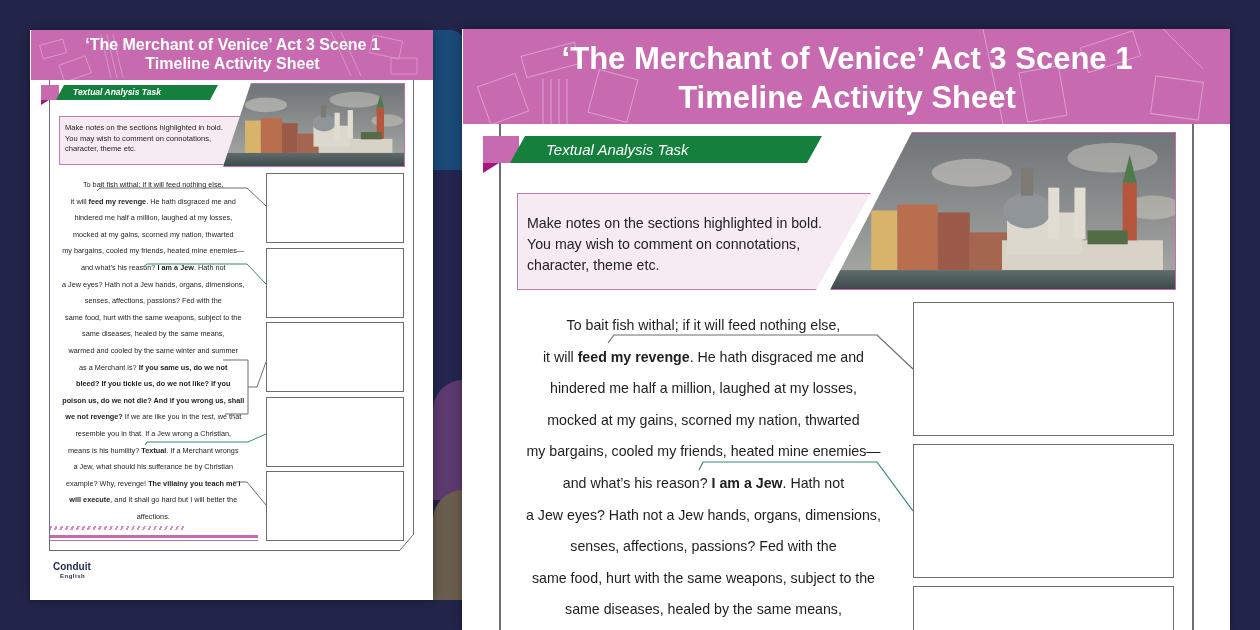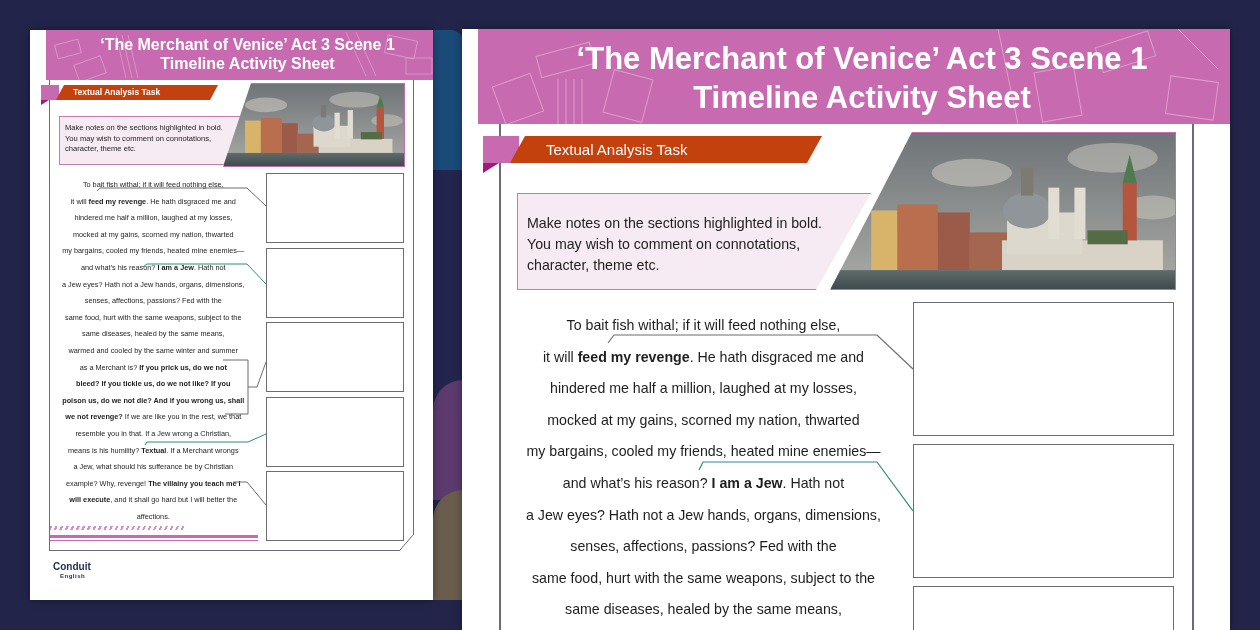--- a/index.html
+++ b/index.html
@@ -7,26 +7,26 @@
   body { background: #22244a; position: relative; font-family: "Liberation Sans", sans-serif; }
 
   
   .bg-strip { position: absolute; left: 433px; top: 30px; width: 30px; height: 570px; overflow: hidden; }
   .bg-strip .s1 { position: absolute; left: 0; top: 0; width: 100%; height: 140px; background: #1a4a78; border-radius: 0 12px 0 0; }
   .bg-strip .s2 { position: absolute; left: 0; top: 140px; width: 100%; height: 230px; background: #23254f; }
   .bg-strip .s3 { position: absolute; left: 0; top: 350px; width: 100%; height: 120px; background: #5c3a6e; border-radius: 30px 0 0 0; }
   .bg-strip .s4 { position: absolute; left: 0; top: 460px; width: 100%; height: 110px; background: #6a5d4d; border-radius: 30px 0 0 0; }
 
   .page { position: absolute; background: #ffffff; overflow: hidden; box-shadow: 0 0 8px rgba(0,0,0,0.35); }
-  .page-header { position: absolute; left: 16px; top: 0; width: 100%; background: #c86aaf; color: #fff; text-align: center; font-weight: bold; overflow: hidden; }
+  .page-header { position: absolute; left: 1px; top: 0; width: 100%; background: #c86aaf; color: #fff; text-align: center; font-weight: bold; overflow: hidden; }
   .page-header .doodle { position: absolute; inset: 0; opacity: 0.35; }
   .page-header .title { position: relative; font-family: "Liberation Sans", sans-serif; }
 
   .frame-line { position: absolute; background: #6e6880; }
-  .tab { position: absolute; background: #c2410c; color: #fff; }
+  .tab { position: absolute; background: #15803d; color: #fff; font-style: italic; }
   .tab .tab-label { position: absolute; white-space: nowrap; }
   .tab-left { position: absolute; background: #c86aaf; }
   .tab-fold { position: absolute; width: 0; height: 0; border-style: solid; border-color: #a3187f transparent transparent transparent; }
 
   .instr { position: absolute; background: #f6ebf3; border: 1.5px solid #c17cb0; color: #222; }
   .photo { position: absolute; border: 1.5px solid #c86aaf; overflow: hidden; }
   .photo svg { width: 100%; height: 100%; display: block; }
 
   .text-lines { position: absolute; color: #1e1e1e; }
   .text-lines .ln { white-space: nowrap; text-align: center; }
@@ -123,21 +123,21 @@
       <div class="ln"><span>it will </span><b>feed my revenge</b><span>. He hath disgraced me and</span></div>
       <div class="ln"><span>hindered me half a million, laughed at my losses,</span></div>
       <div class="ln"><span>mocked at my gains, scorned my nation, thwarted</span></div>
       <div class="ln"><span>my bargains, cooled my friends, heated mine enemies—</span></div>
       <div class="ln"><span>and what’s his reason? </span><b>I am a Jew</b><span>. Hath not</span></div>
       <div class="ln"><span>a Jew eyes? Hath not a Jew hands, organs, dimensions,</span></div>
       <div class="ln"><span>senses, affections, passions? Fed with the</span></div>
       <div class="ln"><span>same food, hurt with the same weapons, subject to the</span></div>
       <div class="ln"><span>same diseases, healed by the same means,</span></div>
       <div class="ln"><span>warmed and cooled by the same winter and summer</span></div>
-      <div class="ln"><span>as a Merchant is? </span><b>If you prick us, do we not</b></div>
+      <div class="ln"><span>as a Merchant is? </span><b>If you same us, do we not</b></div>
       <div class="ln"><b>bleed? If you tickle us, do we not like? If you</b></div>
       <div class="ln"><b>poison us, do we not die? And if you wrong us, shall</b></div>
       <div class="ln"><b>we not revenge?</b><span> If we are like you in the rest, we that</span></div>
       <div class="ln"><span>resemble you in that. If a Jew wrong a Christian,</span></div>
       <div class="ln"><span>means is his humility? </span><b>Textual</b><span>. If a Merchant wrongs</span></div>
       <div class="ln"><span>a Jew, what should his sufferance be by Christian</span></div>
       <div class="ln"><span>example? Why, revenge! </span><b>The villainy you teach me I</b></div>
       <div class="ln"><b>will execute</b><span>, and it shall go hard but I will better the</span></div>
       <div class="ln"><span>affections.</span></div>
     </div>

